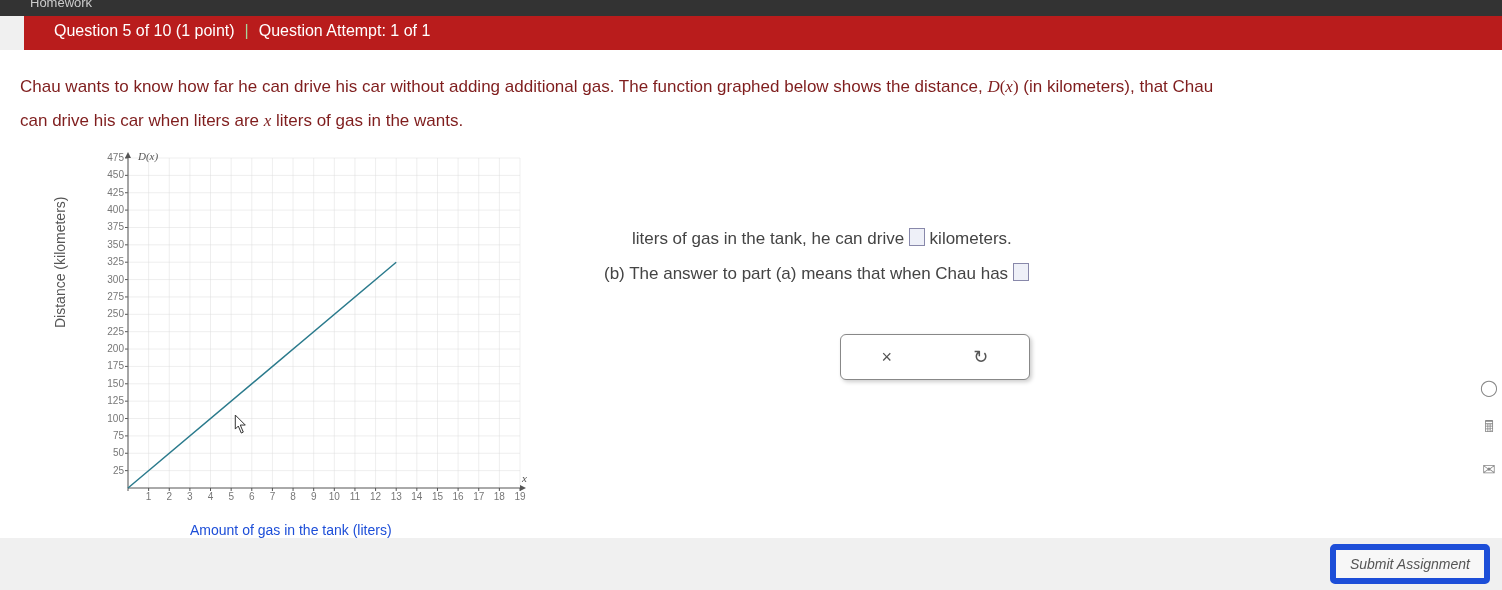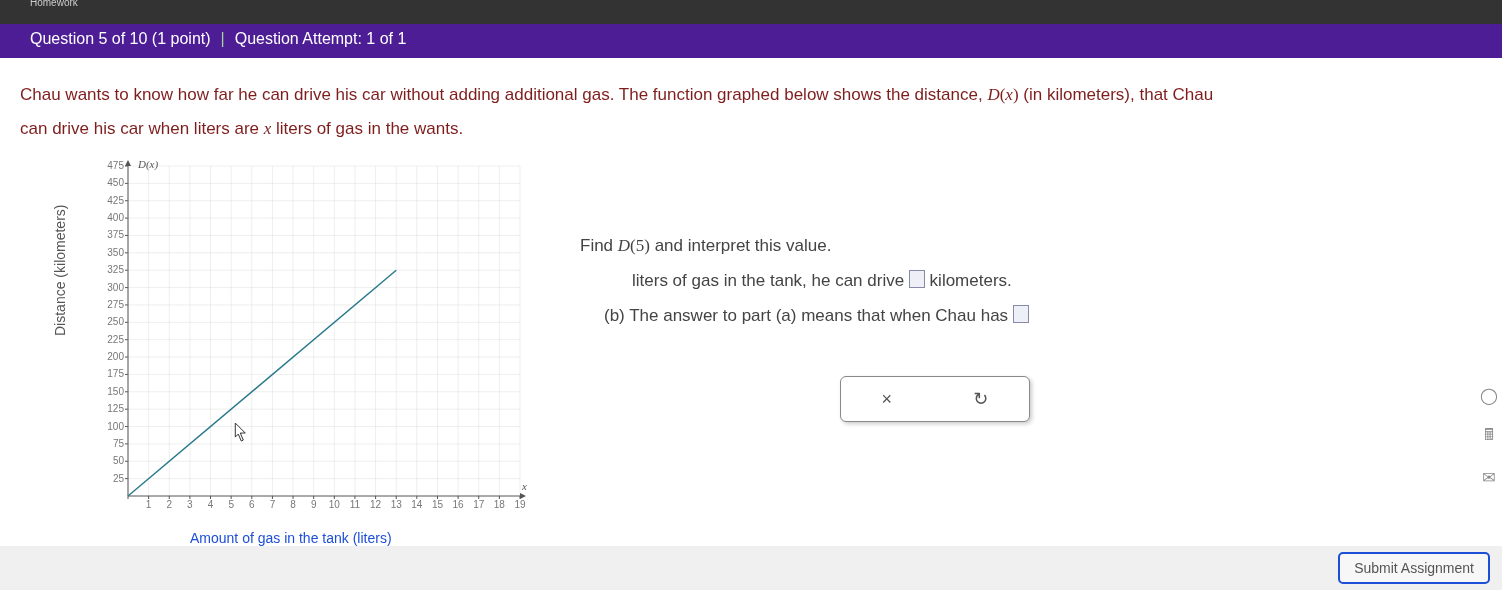--- a/index.html
+++ b/index.html
@@ -7,34 +7,35 @@
     font-family: Arial, sans-serif;
     background: #f0f0f0;
     width: 1502px;
     height: 590px;
     overflow: hidden;
     position: relative;
   }
   .header-strip {
     background: #333;
     color: #ccc;
-    height: 24px;
-    font-size: 10px;
+    height: 16px;
+    font-size: 13px;
     padding-left: 30px;
     line-height: 6px;
     overflow: hidden;
   }
   .question-bar {
-    background: #4c1d95;
+    background: #b91c1c;
     color: #fff;
     padding: 6px 30px 10px 30px;
     font-size: 16px;
     display: flex;
     align-items: flex-start;
     gap: 10px;
+    margin-left: 24px;
   }
   .question-bar .divider { color: #a8d49b; }
   .content {
     background: #fff;
     padding: 20px 30px 10px 20px;
     color: #7f1d1d;
     font-size: 17px;
     line-height: 2.0;
   }
   .mathit { font-family: 'Times New Roman', serif; font-style: italic; }
@@ -106,27 +107,28 @@
   .action-btn {
     font-size:18px;
     color:#555;
     cursor:pointer;
     padding:4px 20px;
   }
   .submit-btn {
     position:absolute;
     right:12px;
     bottom:6px;
-    border:2px solid #1d4ed8;
+    border:6px solid #1d4ed8;
     border-radius:5px;
     padding:6px 14px;
     font-size:14px;
     color:#555;
     background:#f7f7f7;
     cursor:pointer;
+    font-style:italic;
   }
   .side-icons {
     position:absolute;
     right:0;
     top:230px;
     width:26px;
     display:flex;
     flex-direction:column;
     gap:18px;
     align-items:center;
@@ -279,23 +281,20 @@
         <polygon points="436,340 430,337 430,343" fill="#555"></polygon>
         <text x="48" y="12" class="fn-label">D(x)</text>
         <text x="432" y="334" class="fn-label">x</text>
         <path d="M 38 340 L 306.2105263157895 114.21052631578948" class="dataline"></path>
         <path d="M 145.2842105263158 267.0526315789474 l 0 14 l 3 -3 l 3 7 l 2 -1 l -3 -7 l 5 0 z" fill="#fff" stroke="#333" stroke-width="1"></path>
       </svg>
     <div class="x-axis-label">Amount of gas in the tank (liters)</div>
   </div>
 
   <div class="right-pane">
-    <div class="line">
-      <span>Find </span><span class="mathit">D</span><span class="mathrm">(</span><span class="mathrm">5</span><span class="mathrm">)</span><span> and interpret this value.</span>
-    </div>
     <div class="line" style="padding-left:52px">
       <span>liters of gas in the tank, he can drive </span><span class="answer-box"></span><span> kilometers.</span>
     </div>
     <div class="line" style="padding-left:24px">
       <span>(b) The answer to part (a) means that when Chau has </span><span class="answer-box"></span>
     </div>
 
     <div class="action-box">
       <span class="action-btn">×</span>
       <span class="action-btn">↻</span>

